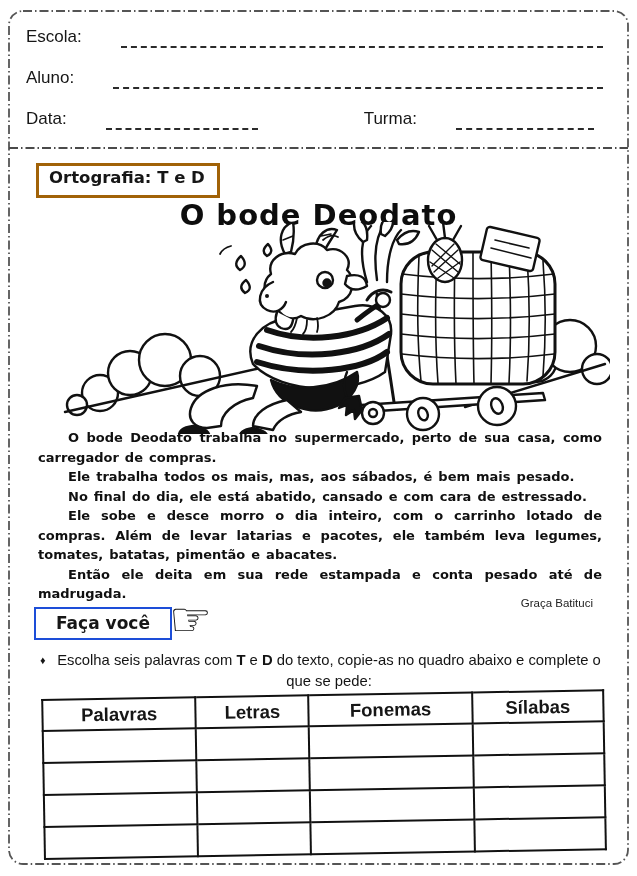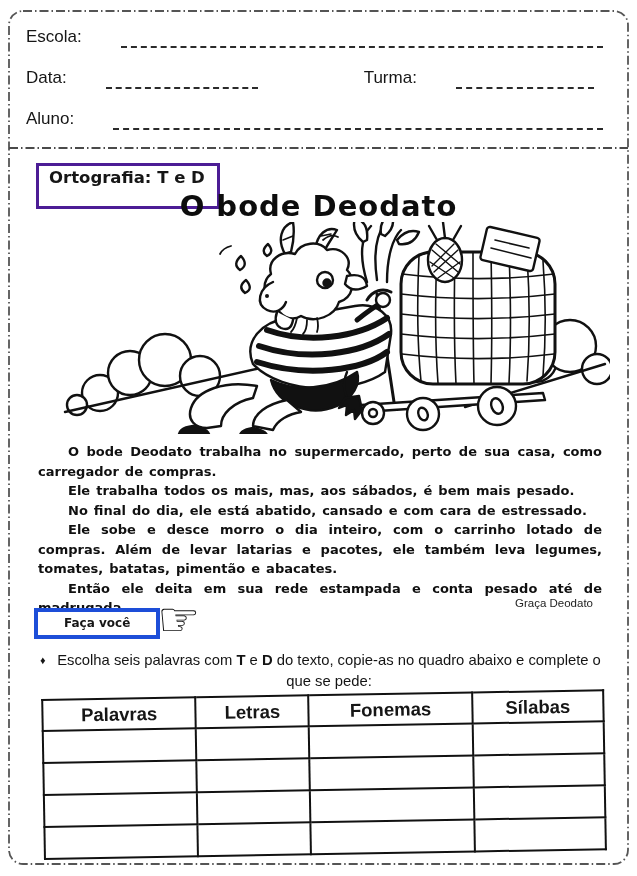--- a/index.html
+++ b/index.html
@@ -15,49 +15,49 @@
   .field-row{display:flex;align-items:flex-end;height:24px;margin-bottom:17px;gap:36px;}
   .field-label{white-space:nowrap;padding-right:3px;line-height:22px;}
   .fill-line{border-bottom:2px dashed #2b2b2b;height:16px;}
   .grow{flex:1;}
   .data-line{width:152px;}
   .turma-gap{width:34px;}
   .turma-line{width:138px;}
 
   
   .topic-box{
-    position:absolute;top:163px;left:36px;border:3px solid #4c1d95;
-    padding:2px 12px 19px 10px;font-weight:bold;font-size:16.5px;
+    position:absolute;top:163px;left:36px;border:3px solid #a16207;
+    padding:2px 12px 8px 10px;font-weight:bold;font-size:16.5px;
     font-family:"DejaVu Sans",sans-serif;background:#fff;
   }
 
   .title{
-    position:absolute;top:189px;left:0;right:0;text-align:center;
+    position:absolute;top:198px;left:0;right:0;text-align:center;
     font-family:"DejaVu Sans",sans-serif;font-weight:900;font-size:29px;
     letter-spacing:1px;color:#0d0d0d;
   }
 
   .illustration{position:absolute;left:25px;top:222px;width:585px;height:212px;}
 
   
   .story{
-    position:absolute;top:442px;left:38px;width:564px;
+    position:absolute;top:428px;left:38px;width:564px;
     font-family:"DejaVu Sans",sans-serif;font-weight:bold;font-size:13px;
     line-height:19.5px;text-align:justify;word-spacing:1.5px;color:#101010;
   }
   .story p{margin:0;text-indent:30px;}
   .author{
     position:absolute;top:597px;right:44px;font-size:11.5px;color:#222;
     font-family:"Liberation Sans",sans-serif;
   }
 
   
   .faca{position:absolute;top:604px;left:34px;display:flex;align-items:center;}
   .faca-box{
-    border:4px solid #1d4ed8;padding:4px 26px 5px;font-weight:bold;font-size:12px;
+    border:2px solid #1d4ed8;padding:4px 20px 5px;font-weight:bold;font-size:17px;
     font-family:"DejaVu Sans",sans-serif;background:#fff;
   }
   .hand{font-size:48px;line-height:44px;margin-left:-3px;margin-top:-6px;color:#111;}
 
   
   .instruction{position:absolute;top:650px;left:40px;width:562px;display:flex;}
   .bullet{font-size:11px;padding-top:4px;width:16px;flex:none;}
   .instruction-text{flex:1;font-size:14.8px;line-height:21px;color:#141414;text-align:center;}
   .instruction-text b{font-weight:bold;}
 
@@ -79,32 +79,32 @@
 <div class="page">
 
   <svg class="border-svg" viewBox="0 0 637 876">
     <rect x="9" y="11" width="619" height="853" rx="14" fill="none" stroke="#555" stroke-width="1.8" stroke-dasharray="9 3 1.5 3"></rect>
     <line x1="9" y1="148" x2="628" y2="148" stroke="#4a4a4a" stroke-width="2" stroke-dasharray="9 3 1.5 3"></line>
   </svg>
 
   <div class="header-fields">
     <div class="field-row">
       <span class="field-label">Escola:</span>
+      <span class="fill-line grow"></span>
+    </div>
+    <div class="field-row">
+      <span class="field-label">Aluno:</span>
       <span class="fill-line grow"></span>
     </div>
     <div class="field-row">
       <span class="field-label">Data:</span>
       <span class="fill-line data-line"></span>
       <span class="turma-gap"></span>
       <span class="field-label">Turma:</span>
       <span class="fill-line turma-line"></span>
-    </div>
-    <div class="field-row">
-      <span class="field-label">Aluno:</span>
-      <span class="fill-line grow"></span>
     </div>
   </div>
 
   <div class="topic-box">Ortografia: T e D</div>
 
   <div class="title">O bode Deodato</div>
 
   <svg class="illustration" viewBox="0 0 585 212">
     <g stroke="#111" stroke-width="2.4" fill="none" stroke-linecap="round" stroke-linejoin="round">
 
@@ -225,21 +225,21 @@
     </g>
   </svg>
 
   <div class="story">
     <p>O bode Deodato trabalha no supermercado, perto de sua casa, como carregador de compras.</p>
     <p>Ele trabalha todos os mais, mas, aos sábados, é bem mais pesado.</p>
     <p>No final do dia, ele está abatido, cansado e com cara de estressado.</p>
     <p>Ele sobe e desce morro o dia inteiro, com o carrinho lotado de compras. Além de levar latarias e pacotes, ele também leva legumes, tomates, batatas, pimentão e abacates.</p>
     <p>Então ele deita em sua rede estampada e conta pesado até de madrugada.</p>
   </div>
-  <div class="author">Graça Deodato</div>
+  <div class="author">Graça Batituci</div>
 
   <div class="faca">
     <span class="faca-box">Faça você</span>
     <span class="hand">☞</span>
   </div>
 
   <div class="instruction">
     <span class="bullet">♦</span>
     <span class="instruction-text"><span>Escolha seis palavras com </span><b>T</b><span> e </span><b>D</b><span> do texto, copie-as no quadro abaixo e complete o que se pede:</span></span>
   </div>

